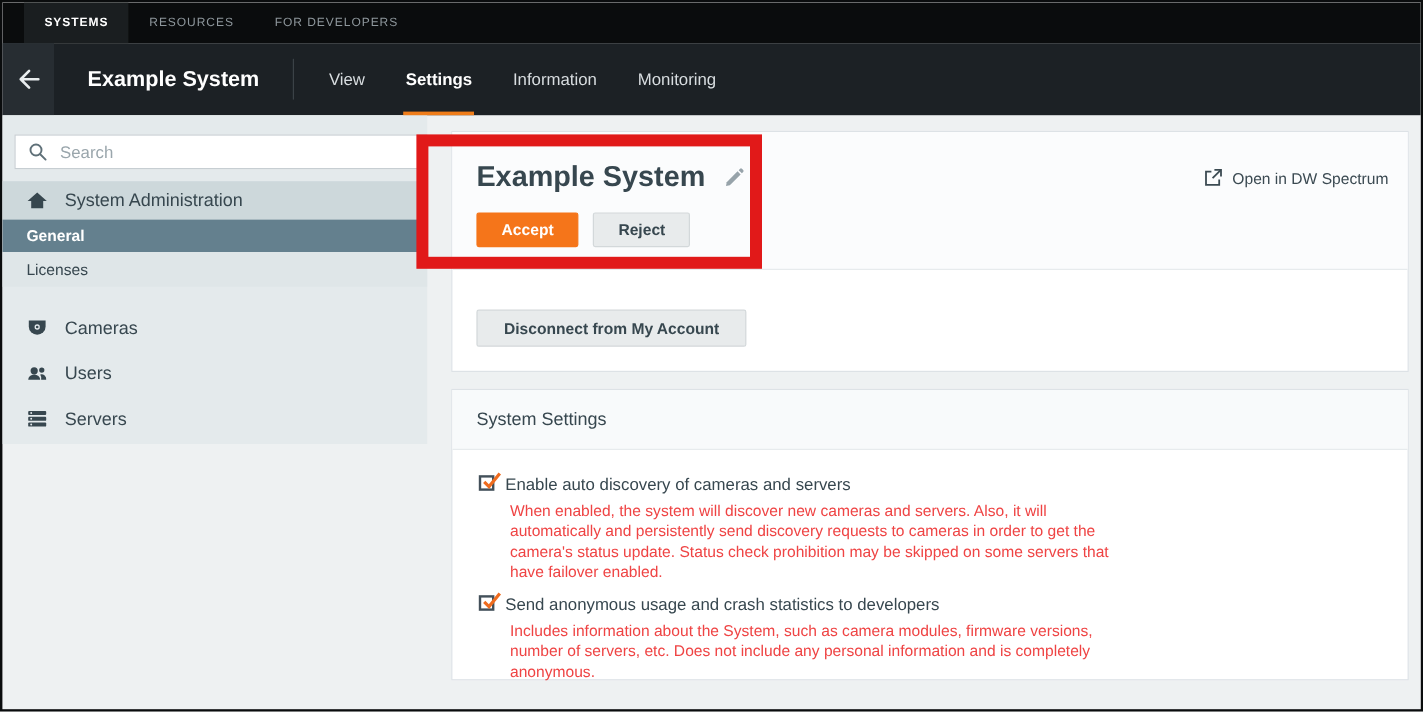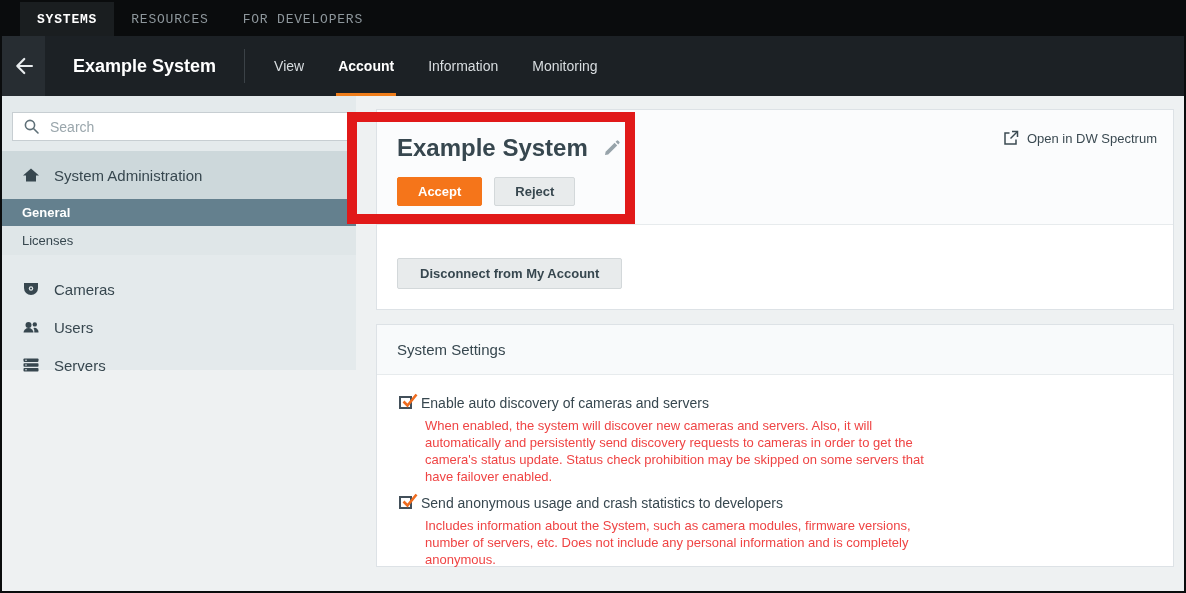--- a/index.html
+++ b/index.html
@@ -3,22 +3,22 @@
 <meta charset="utf-8">
 <style>
   * { margin:0; padding:0; box-sizing:border-box; }
   body { font-family:"Liberation Sans", sans-serif; background:#555; }
   .screen {
     position:relative; width:1186px; height:593px;
     border:2px solid #0a0c0d; background:#eef1f2; overflow:hidden;
   }
   
   .topnav { height:34px; background:#0a0c0d; display:flex; align-items:stretch; padding-left:18px; }
-  .topnav-item { display:flex; align-items:center; padding:0 17px; font-size:13px;
-    letter-spacing:0.8px; color:#8e979c; cursor:pointer;font-family:Liberation Mono, monospace; }
+  .topnav-item { display:flex; align-items:center; padding:0 17px; font-size:10px;
+    letter-spacing:0.8px; color:#8e979c; cursor:pointer; }
   .topnav-item.active { background:#1a1e20; color:#ffffff; font-weight:bold; }
   
   .headerbar { height:60px; background:#1c2125; display:flex; align-items:center; }
   .back-btn { width:43px; height:60px; background:#272d32; display:flex; align-items:center;
     justify-content:center; cursor:pointer; flex:none; }
   .sys-title { color:#fff; font-size:18px; font-weight:bold; margin-left:28px; white-space:nowrap; }
   .hdr-divider { width:1px; height:34px; background:#3b4247; margin-left:28px; margin-right:12px; }
   .hdr-tab { height:60px; display:flex; align-items:center; padding:0 17px; font-size:14px;
     color:#d8dde0; cursor:pointer; position:relative; }
   .hdr-tab.active { color:#ffffff; font-weight:bold; }
@@ -26,42 +26,42 @@
     height:3px; background:#ef7d1a; }
   
   .bodyrow { display:flex; height:495px; }
   .sidebar { width:354px; flex:none; }
   .sidebar-panel { background:#e4eaec; height:274px; padding-top:16px; }
   .searchbox { margin-left:10px; height:29px; background:#ffffff; border:1px solid #c7ced2;
     display:flex; align-items:center; padding:0 10px; gap:10px; }
   .searchbox input { border:none; outline:none; flex:1; font-size:14px; color:#15803d;
     font-family:"Liberation Sans", sans-serif; background:transparent; }
   .searchbox input::placeholder { color:#9aa6ac; }
-  .nav-row { height:48px; margin-top:10px; background:#cdd8db; display:flex; align-items:center;
+  .nav-row { height:32px; margin-top:10px; background:#cdd8db; display:flex; align-items:center;
     padding-left:20px; gap:14px; font-size:15px; color:#37474f; cursor:pointer; }
   .sub-row { display:flex; align-items:center; padding-left:20px; font-size:13px;
     color:#37474f; cursor:pointer; }
   .sub-row.selected { height:27px; background:#64808e; color:#ffffff; font-weight:bold; }
   .sub-row.normal { height:29px; background:#dfe6e8; }
   .side-items { margin-top:15px; }
   .side-item { height:38px; display:flex; align-items:center; padding-left:20px; gap:14px;
     font-size:15px; color:#37474f; cursor:pointer; }
   
   .main { flex:1; padding:13px 10px 0 20px; }
   .card { background:#ffffff; border:1px solid #dde2e6; width:798px; }
   .card-top { position:relative; height:115px; background:#fbfcfd; border-bottom:1px solid #e7ebed;
     padding:24px 20px 0 20px; }
   .page-title-row { display:flex; align-items:center; gap:14px; }
   .page-title { font-size:24px; font-weight:bold; color:#37474f; }
   .btn-row { margin-top:15px; display:flex; gap:12px; }
   .btn { height:29px; font-size:13px; font-weight:bold; border-radius:2px; cursor:pointer;
     font-family:"Liberation Sans", sans-serif; padding:0 20px; }
   .btn-accept { background:#f5751a; color:#ffffff; border:1px solid #f5751a; }
   .btn-gray { background:#e8ebec; color:#37474f; border:1px solid #d3d8da; }
-  .open-link { position:absolute; right:16px; top:20px; display:flex; align-items:center; gap:8px;
+  .open-link { position:absolute; right:16px; top:30px; display:flex; align-items:center; gap:8px;
     font-size:13px; color:#3b4a52; cursor:pointer; }
   .card-bottom { padding:20px; }
   .access-text { font-size:14px; color:#37474f; }
   .btn-disconnect { margin-top:13px; height:31px; padding:0 22px; }
   .card2 { margin-top:14px; height:243px; }
   .card2-header { height:50px; background:#f8fafb; border-bottom:1px solid #e7ebed;
     display:flex; align-items:center; padding-left:20px; font-size:15px; font-weight:normal; color:#37474f; }
   .card2-body { padding:19px 24px 0 22px; }
   .opt-row { display:flex; align-items:flex-start; gap:9px; cursor:pointer; }
   .checkbox { position:relative; width:13px; height:13px; border:2px solid #43505a;
@@ -89,21 +89,21 @@
     <div class="back-btn">
       <span class="icon">
         <svg width="22" height="22" viewBox="0 0 18 18">
             <path d="M15.5 9 H3.5 M3.5 9 L9.2 3.3 M3.5 9 L9.2 14.7" stroke="#e8ecee" stroke-width="1.8" fill="none" stroke-linecap="round"></path>
           </svg>
       </span>
     </div>
     <div class="sys-title">Example System</div>
     <div class="hdr-divider"></div>
     <div class="hdr-tab">View</div>
-    <div class="hdr-tab active">Account</div>
+    <div class="hdr-tab active">Settings</div>
     <div class="hdr-tab">Information</div>
     <div class="hdr-tab">Monitoring</div>
   </div>
 
   <div class="bodyrow">
 
     <div class="sidebar">
       <div class="sidebar-panel">
         <div class="searchbox">
           <span class="icon">

